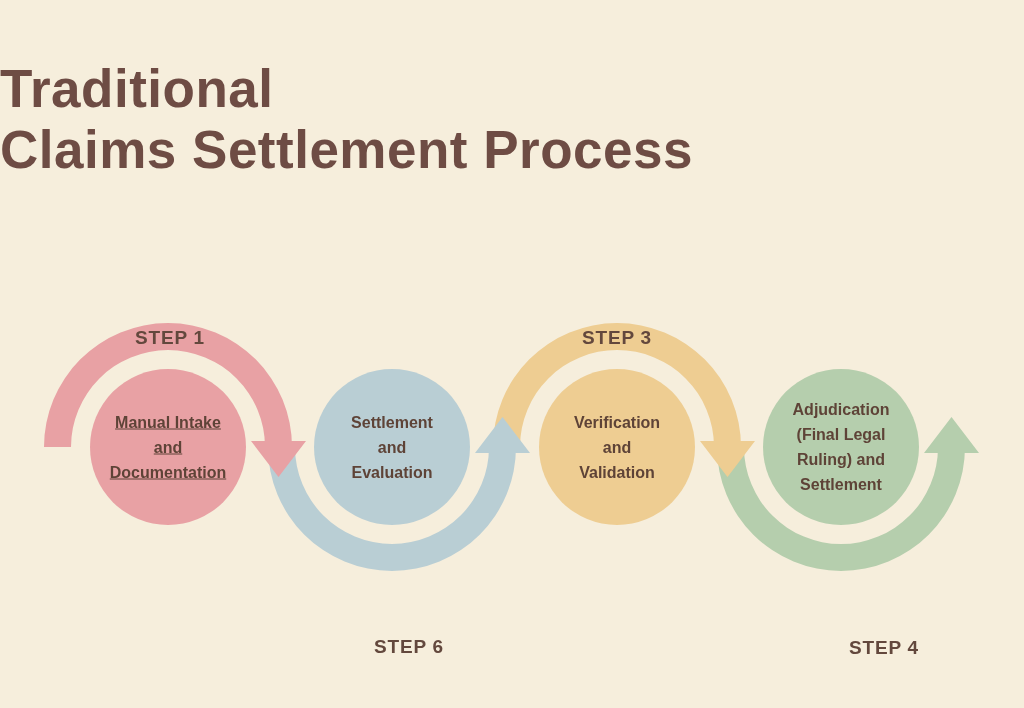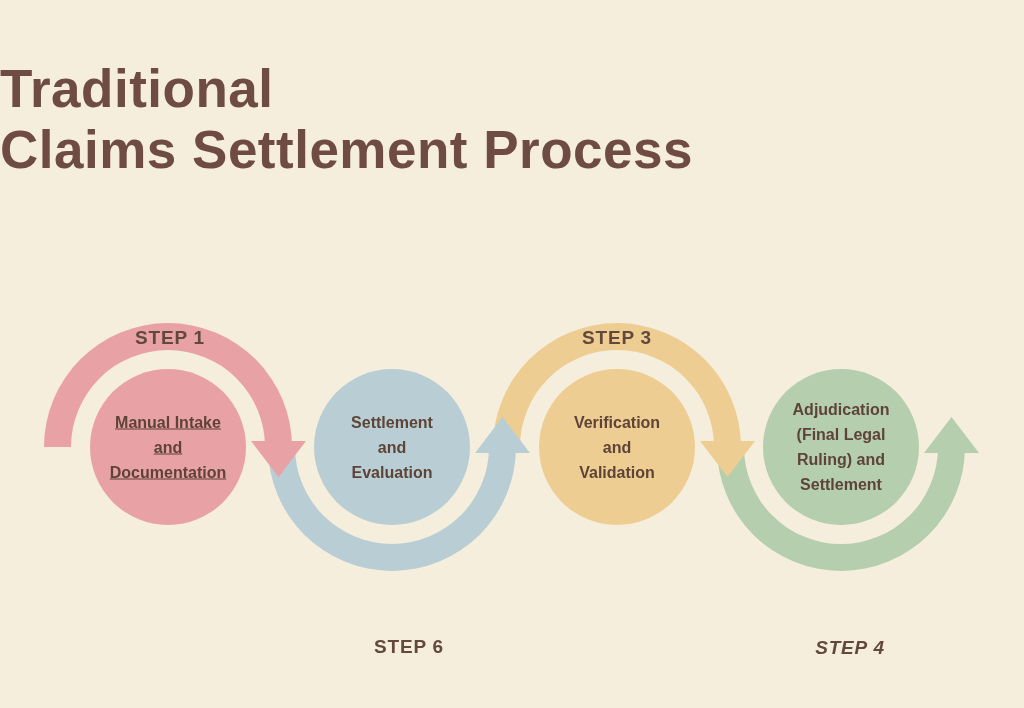--- a/index.html
+++ b/index.html
@@ -46,21 +46,21 @@
     text-align: center;
     font-size: 16px;
     font-weight: 700;
     line-height: 25px;
     color: #5e4337;
     white-space: pre-line;
   }
   .lbl-1 { left: 170px; top: 290px; }
   .lbl-2 { left: 409px; top: 599px; }
   .lbl-3 { left: 617px; top: 290px; }
-  .lbl-4 { left: 850px; top: 600px; font-style: italic; }
+  .lbl-4 { left: 884px; top: 600px; }
   .circ-1 { left: 168px; top: 447px; text-decoration: underline; }
   .circ-2 { left: 392px; top: 447px; }
   .circ-3 { left: 617px; top: 447px; }
   .circ-4 { left: 841px; top: 447px; }
 </style>
 </head>
 <body bgcolor="#f6eedc">
 
 <div class="stage">
 

